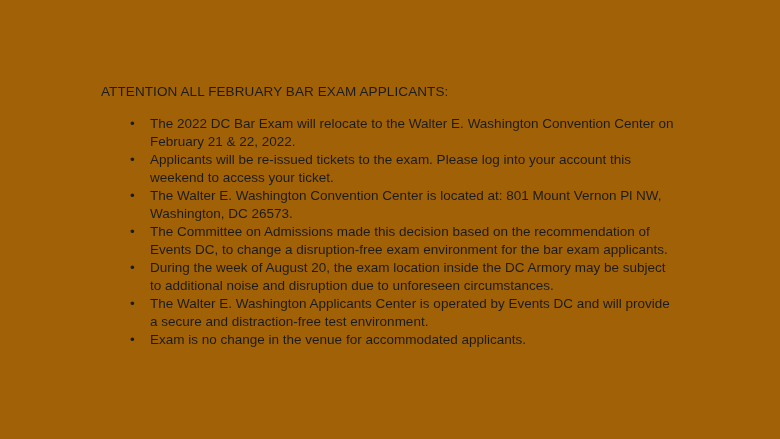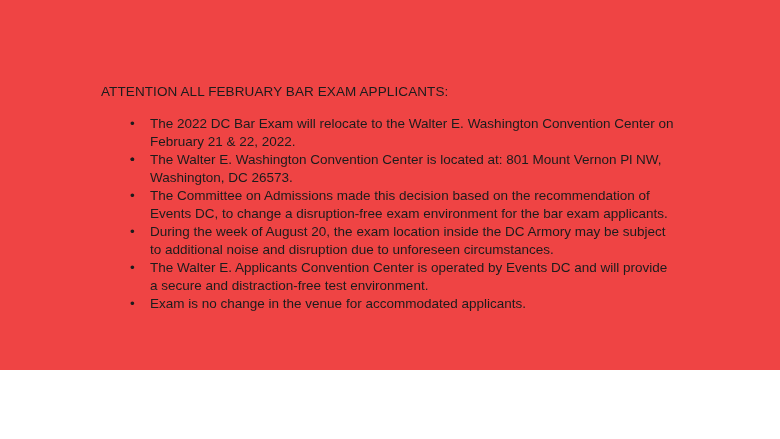--- a/index.html
+++ b/index.html
@@ -6,22 +6,22 @@
     margin: 0;
     padding: 0;
     width: 780px;
     height: 439px;
     background: #ffffff;
     overflow: hidden;
   }
   .page {
     position: relative;
     width: 780px;
-    height: 370px;
-    background: #ef4444;
+    height: 439px;
+    background: #a16207;
     font-family: "Liberation Sans", sans-serif;
     color: #1c1c1c;
   }
   .heading {
     position: absolute;
     left: 101px;
     top: 83px;
     margin: 0;
     font-size: 13.5px;
     font-weight: 400;
@@ -62,39 +62,41 @@
 <main class="page">
   <h1 class="heading">ATTENTION ALL FEBRUARY BAR EXAM APPLICANTS:</h1>
   <ul class="bullet-list">
     <li class="bullet-item">
       <span class="bullet">•</span>
       <span class="bullet-text">The 2022 DC Bar Exam will relocate to the Walter E. Washington Convention Center on
 February 21 &amp; 22, 2022.</span>
     </li>
     <li class="bullet-item">
       <span class="bullet">•</span>
+      <span class="bullet-text">Applicants will be re-issued tickets to the exam. Please log into your account this
+weekend to access your ticket.</span>
     </li>
     <li class="bullet-item">
       <span class="bullet">•</span>
       <span class="bullet-text">The Walter E. Washington Convention Center is located at: 801 Mount Vernon Pl NW,
 Washington, DC 26573.</span>
     </li>
     <li class="bullet-item">
       <span class="bullet">•</span>
       <span class="bullet-text">The Committee on Admissions made this decision based on the recommendation of
 Events DC, to change a disruption-free exam environment for the bar exam applicants.</span>
     </li>
     <li class="bullet-item">
       <span class="bullet">•</span>
       <span class="bullet-text">During the week of August 20, the exam location inside the DC Armory may be subject
 to additional noise and disruption due to unforeseen circumstances.</span>
     </li>
     <li class="bullet-item">
       <span class="bullet">•</span>
-      <span class="bullet-text">The Walter E. Applicants Convention Center is operated by Events DC and will provide
+      <span class="bullet-text">The Walter E. Washington Applicants Center is operated by Events DC and will provide
 a secure and distraction-free test environment.</span>
     </li>
     <li class="bullet-item">
       <span class="bullet">•</span>
       <span class="bullet-text">Exam is no change in the venue for accommodated applicants.</span>
     </li>
   </ul>
 </main>
 
 </body></html>

